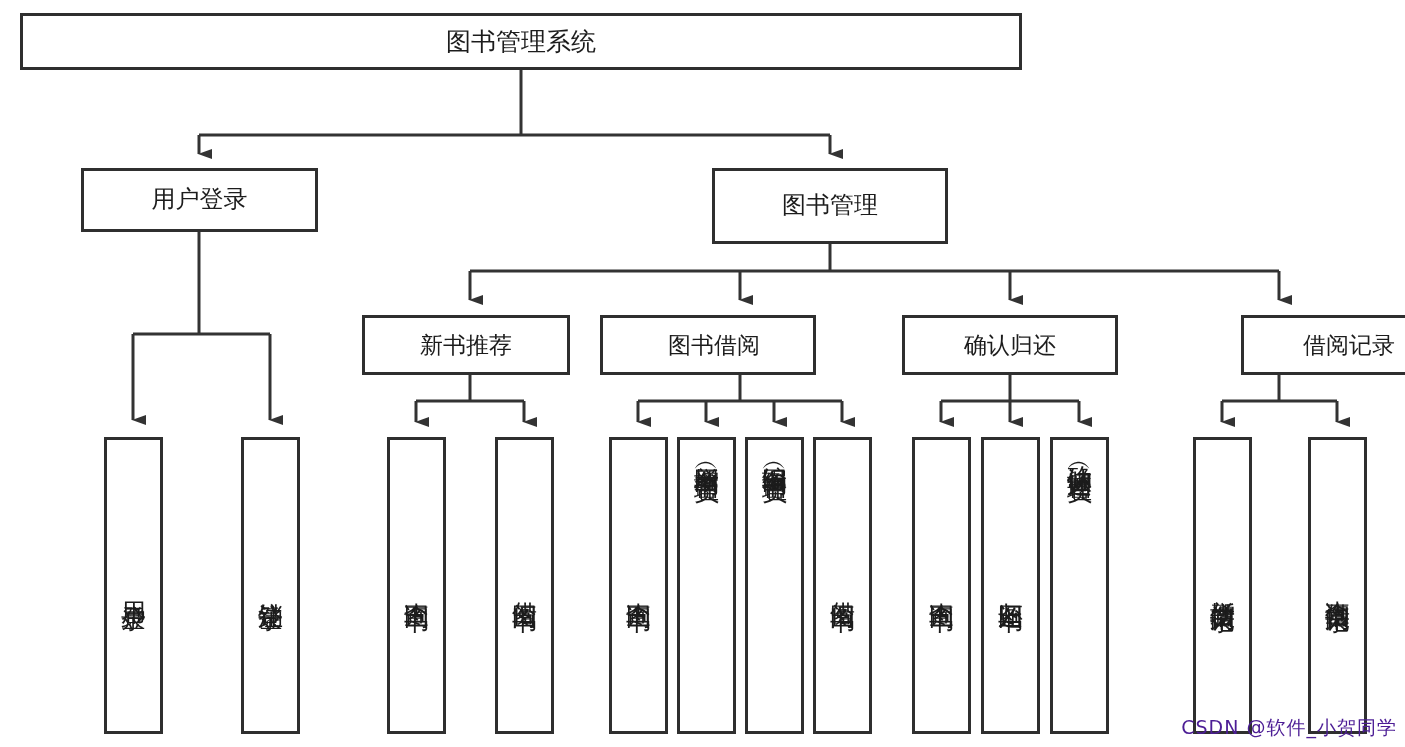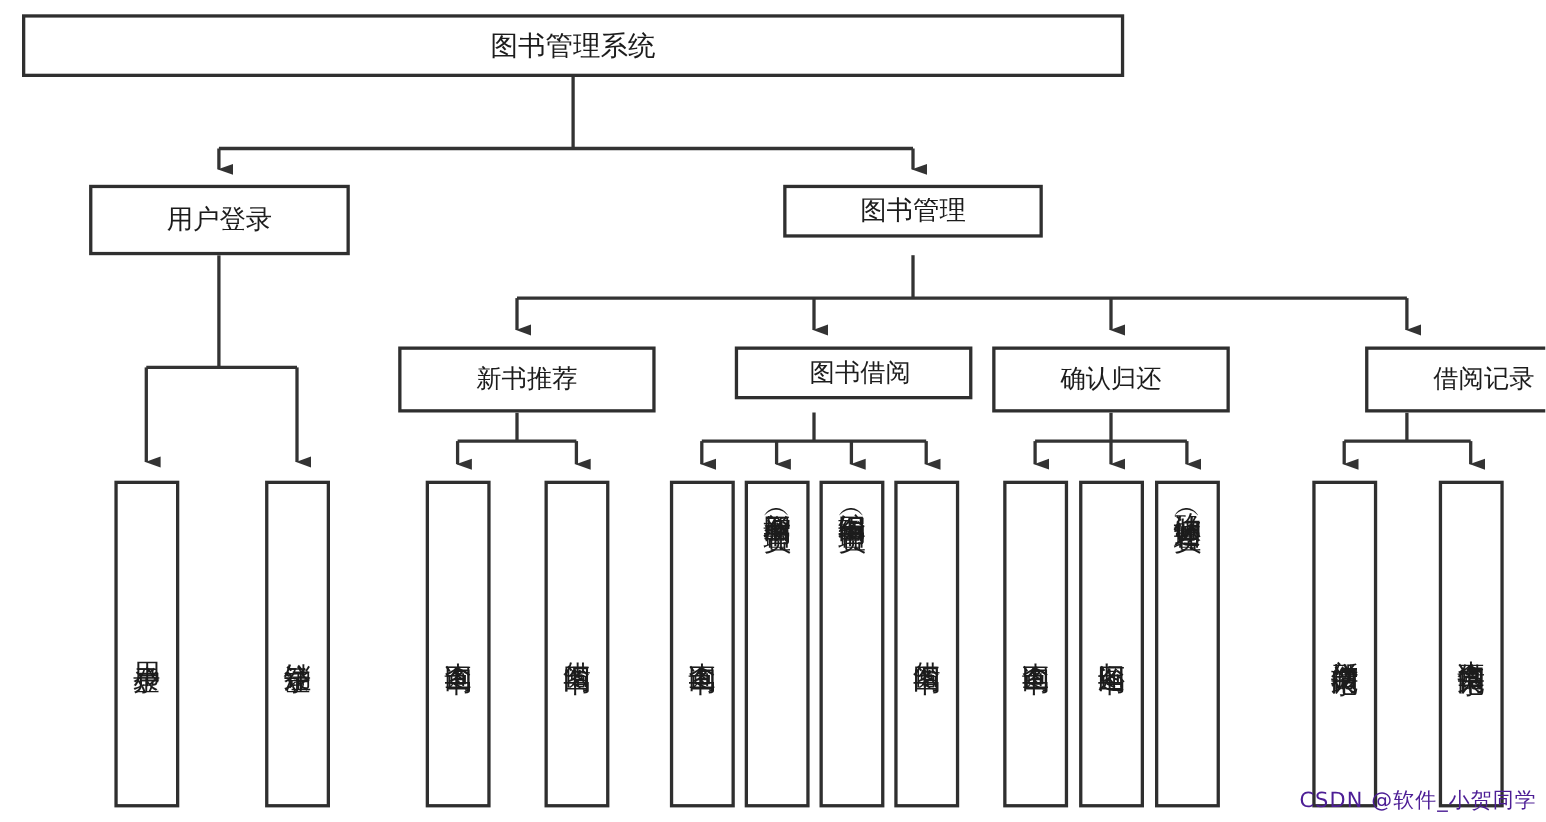--- a/index.html
+++ b/index.html
@@ -138,28 +138,28 @@
     </g>
   </svg>
 
   <div class="node root" style="left:20px; top:13px; width:1002px; height:57px;">
     <span>图书管理系统</span>
   </div>
 
   <div class="node lvl2" style="left:81px; top:168px; width:237px; height:64px;">
     <span>用户登录</span>
   </div>
-  <div class="node lvl2" style="left:712px; top:168px; width:236px; height:48px;">
+  <div class="node lvl2" style="left:712px; top:168px; width:236px; height:76px;">
     <span>图书管理</span>
   </div>
 
-  <div class="node lvl3" style="left:362px; top:315px; width:234px; height:60px;">
+  <div class="node lvl3" style="left:362px; top:315px; width:208px; height:60px;">
     <span>新书推荐</span>
   </div>
-  <div class="node lvl3" style="left:668px; top:315px; width:216px; height:48px;padding-left:12px;">
+  <div class="node lvl3" style="left:600px; top:315px; width:216px; height:60px;padding-left:12px;">
     <span>图书借阅</span>
   </div>
   <div class="node lvl3" style="left:902px; top:315px; width:216px; height:60px;">
     <span>确认归还</span>
   </div>
   <div class="node lvl3" style="left:1241px; top:315px; width:216px; height:60px;">
     <span>借阅记录</span>
   </div>
 
   <div class="node leaf" style="left:104px; top:437px; width:59px; height:297px;">

